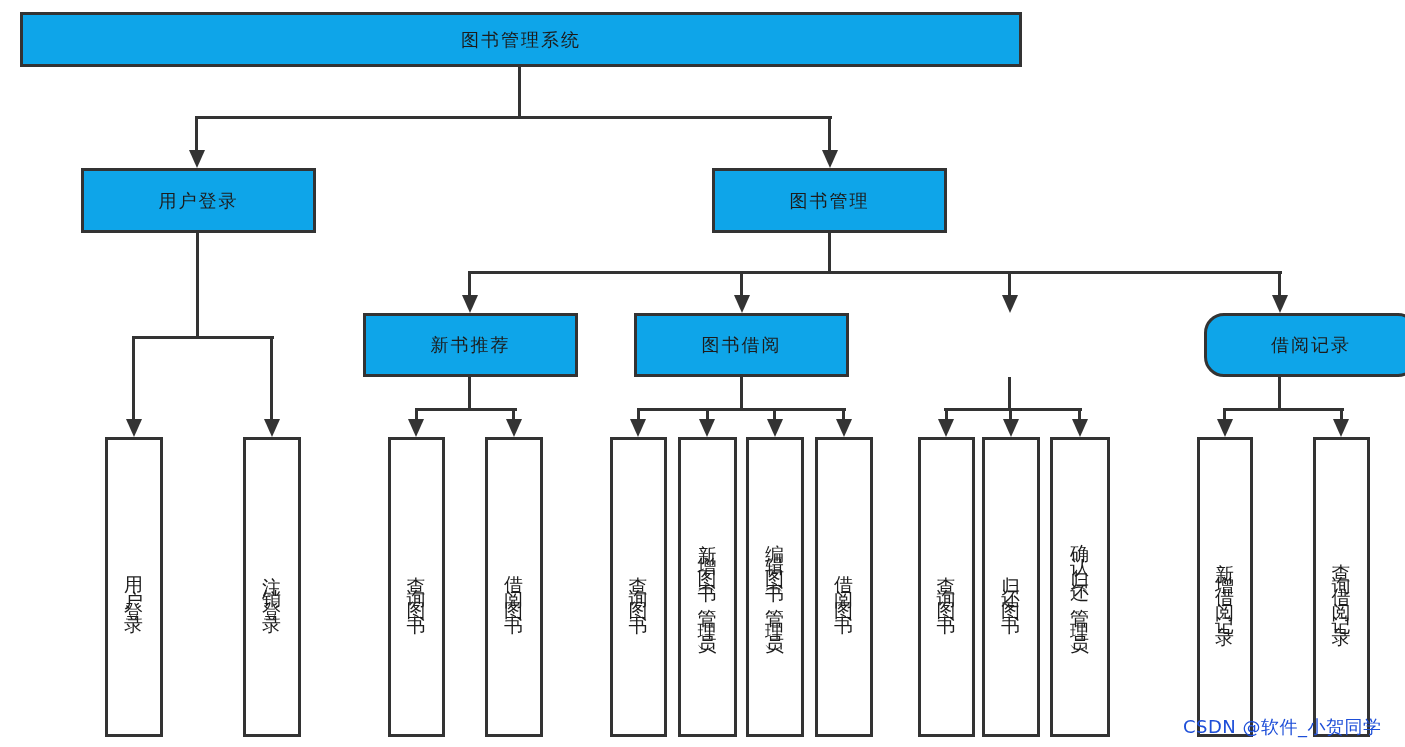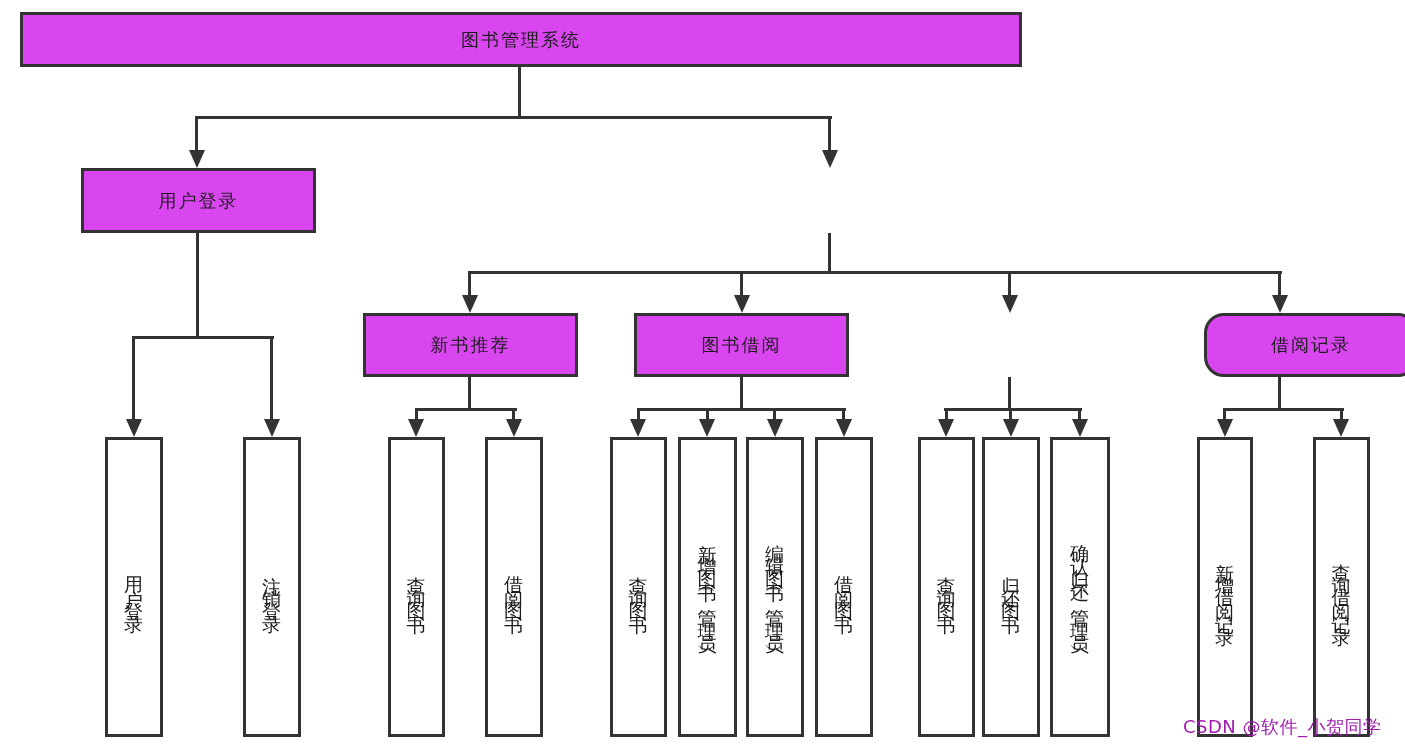--- a/index.html
+++ b/index.html
@@ -2,59 +2,60 @@
 <html><head>
 <meta charset="utf-8">
 <style>
   html,body{margin:0;padding:0;background:#fff;}
   .canvas{
     position:relative;width:1405px;height:747px;background:#ffffff;overflow:hidden;
     font-family:"DejaVu Sans","Liberation Sans",sans-serif;color:#1c1c1c;
   }
   
   .node{
-    position:absolute;box-sizing:border-box;border:3px solid #333333;background:#d946ef;
+    position:absolute;box-sizing:border-box;border:3px solid #333333;background:#0ea5e9;
     display:flex;align-items:center;justify-content:center;
     font-size:18px;letter-spacing:2px;white-space:nowrap;
   }
   .leaf{
     position:absolute;top:437px;height:300px;box-sizing:border-box;
     border:3px solid #333333;background:#ffffff;
     display:flex;align-items:center;justify-content:center;
   }
   .leaf > span{
     writing-mode:vertical-rl;text-orientation:mixed;
     font-size:19px;letter-spacing:13px;line-height:1;white-space:nowrap;
   }
   
   .hl{position:absolute;height:3px;background:#333333;}
   .vl{position:absolute;width:3px;background:#333333;}
   .ar{position:absolute;width:0;height:0;
       border-left:8px solid transparent;border-right:8px solid transparent;
       border-top:18px solid #333333;}
   .watermark{
     position:absolute;left:1183px;top:715px;z-index:6;
-    font-size:18px;letter-spacing:0.5px;color:#a21caf;white-space:nowrap;
+    font-size:18px;letter-spacing:0.5px;color:#1d4ed8;white-space:nowrap;
   }
 </style>
 </head>
 <body>
 
 <div class="canvas">
 
   <div class="node" style="left:20px;top:12px;width:1002px;height:55px;">图书管理系统</div>
 
   <div class="vl" style="left:518px;top:67px;height:52px;"></div>
   <div class="hl" style="left:196px;top:116px;width:636px;"></div>
   <div class="vl" style="left:195px;top:116px;height:36px;"></div>
   <div class="ar" style="left:189px;top:150px;"></div>
   <div class="vl" style="left:828px;top:116px;height:36px;"></div>
   <div class="ar" style="left:822px;top:150px;"></div>
 
   <div class="node" style="left:81px;top:168px;width:235px;height:65px;">用户登录</div>
+  <div class="node" style="left:712px;top:168px;width:235px;height:65px;">图书管理</div>
 
   <div class="vl" style="left:196px;top:233px;height:105px;"></div>
   <div class="hl" style="left:132px;top:336px;width:142px;"></div>
   <div class="vl" style="left:132px;top:336px;height:84px;"></div>
   <div class="ar" style="left:126px;top:419px;"></div>
   <div class="vl" style="left:270px;top:336px;height:84px;"></div>
   <div class="ar" style="left:264px;top:419px;"></div>
 
   <div class="vl" style="left:828px;top:233px;height:41px;"></div>
   <div class="hl" style="left:468px;top:271px;width:814px;"></div>

